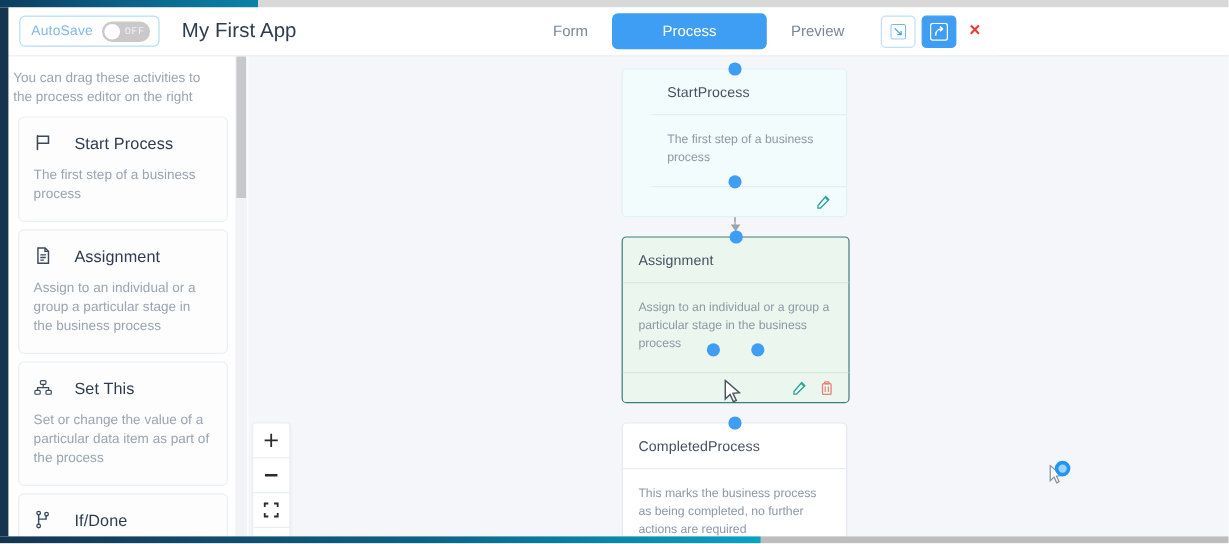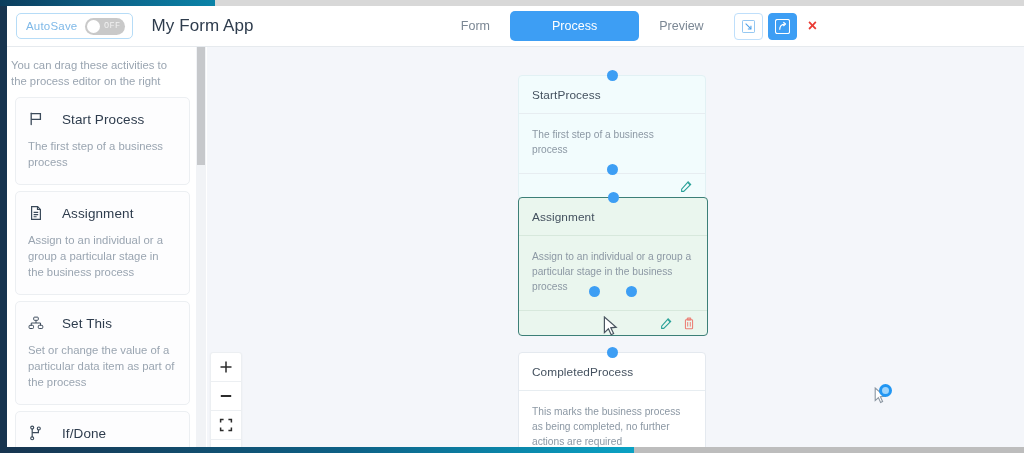--- a/index.html
+++ b/index.html
@@ -282,21 +282,21 @@
   <div class="header">
 
     <div class="autosave">
       <span class="autosave-label">AutoSave</span>
       <div class="toggle">
         <div class="knob"></div>
         <span class="state">OFF</span>
       </div>
     </div>
 
-    <div class="app-title">My Form App</div>
+    <div class="app-title">My First App</div>
 
     <div class="header-right">
       <div class="tab">Form</div>
       <div class="tab active">Process</div>
       <div class="tab">Preview</div>
 
       <div class="icon-btn">
         <svg width="13" height="13" viewBox="0 0 16 16">
           <rect x="0.5" y="0.5" width="15" height="15" rx="1.5" fill="none" stroke="#6fb4ee" stroke-width="1"></rect>
           <path d="M4.5 4.5 L11 11" stroke="#4a9ee8" stroke-width="1.3" fill="none"></path>
@@ -403,21 +403,21 @@
 
     <div class="edge" style="left:405px; top:100px; width:1.4px; height:38px;"></div>
     <div class="edge-label" style="left:396px; top:119px;">Done</div>
     <div class="edge" style="left:405px; top:131px; width:1.4px; height:11px;"></div>
     <div class="arrowhead" style="left:401.5px; top:140px;"></div>
 
     <svg class="drag-edge" style="left:382px; top:243px;" width="40" height="50">
       <path d="M6 2 L6 12 Q6 16 10 16 L17 16 Q21 16 21 20 L21 42" stroke="#c9ced4" stroke-width="1.4" fill="none"></path>
     </svg>
 
-    <div class="node start" style="left:311px; top:28px;">
+    <div class="node start" style="left:311px; top:10px;padding-left:24px;">
       <div class="node-title">StartProcess</div>
       <div class="node-sep"></div>
       <div class="node-body">The first step of a business process</div>
       <div class="node-sep"></div>
       <div class="node-footer">
         <svg width="13" height="13" viewBox="0 0 16 16">
           <path d="M2 11.4 L2 14 L4.6 14 L13.2 5.4 L10 2.2 Z" fill="none" stroke="#2aa198" stroke-width="1.3"></path>
           <path d="M9.6 3.2 L12.4 6" stroke="#2aa198" stroke-width="1.3"></path>
         </svg>
       </div>

